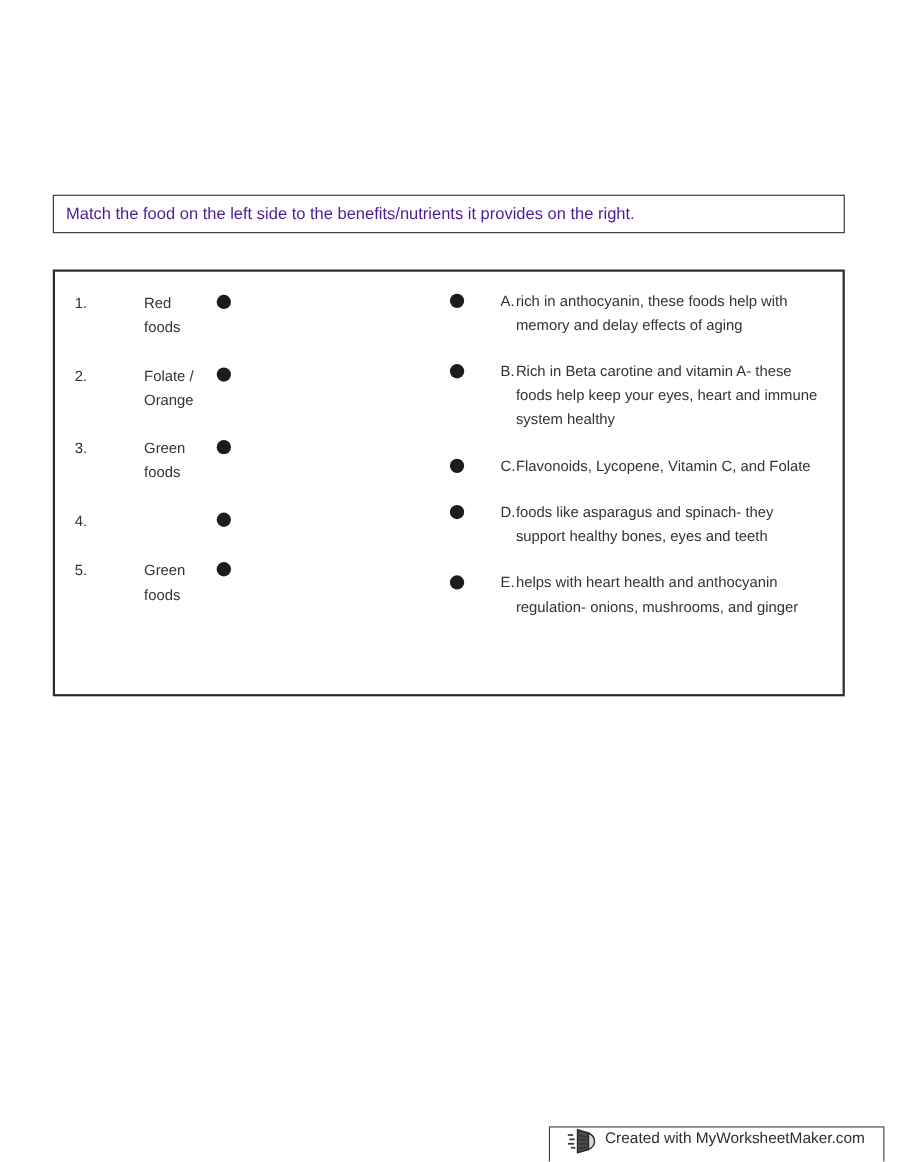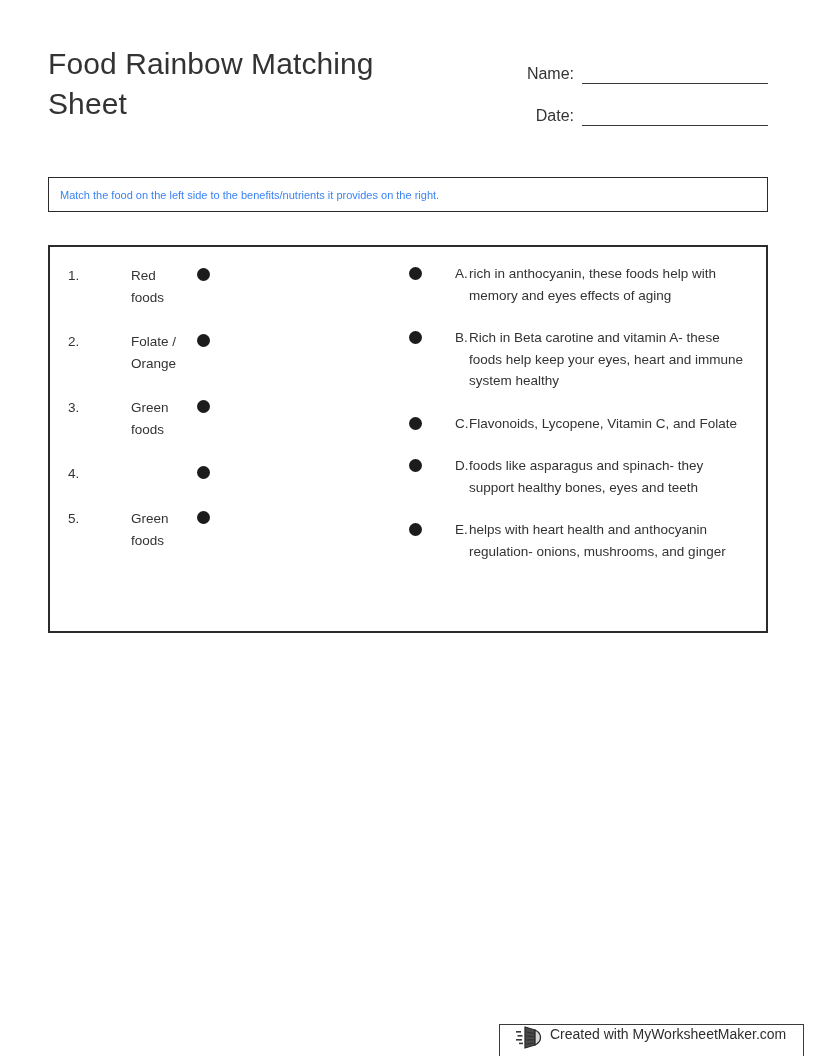--- a/index.html
+++ b/index.html
@@ -73,23 +73,23 @@
     left: 48px;
     top: 177px;
     width: 720px;
     height: 35px;
     border: 1.5px solid #2b2b2b;
     box-sizing: border-box;
     display: flex;
     align-items: center;
   }
   .instruction-text {
-    font-size: 11px;
+    font-size: 15px;
     line-height: 18px;
-    color: #3b82f6;
+    color: #4c1d95;
     padding-left: 11px;
   }
 
   
   .match-box {
     position: absolute;
     left: 48px;
     top: 245px;
     width: 720px;
     height: 388px;
@@ -216,34 +216,20 @@
     line-height: 18px;
     color: #2e2e2e;
     white-space: nowrap;
   }
 </style>
 </head>
 <body>
 
 <div class="page">
 
-  <div class="header">
-    <div class="title">Food Rainbow Matching Sheet</div>
-
-    <div class="meta">
-      <div class="meta-row">
-        <span class="meta-label">Name:</span>
-        <span class="meta-line"></span>
-      </div>
-      <div class="meta-row">
-        <span class="meta-label">Date:</span>
-        <span class="meta-line"></span>
-      </div>
-    </div>
-  </div>
 
   <div class="instruction-box">
     <span class="instruction-text">Match the food on the left side to the benefits/nutrients it provides on the right.</span>
   </div>
 
   <div class="match-box">
     <div class="columns">
 
       <div class="col-left">
 
@@ -299,21 +285,21 @@
       </div>
 
       <div class="col-right">
 
         <div class="right-item">
           <div class="right-dot-wrap">
             <span class="dot"></span>
           </div>
           <div class="right-text">
             <span class="right-letter">A.</span>
-            <span class="right-label">rich in anthocyanin, these foods help with memory and eyes effects of aging</span>
+            <span class="right-label">rich in anthocyanin, these foods help with memory and delay effects of aging</span>
           </div>
         </div>
 
         <div class="right-item">
           <div class="right-dot-wrap">
             <span class="dot"></span>
           </div>
           <div class="right-text">
             <span class="right-letter">B.</span>
             <span class="right-label">Rich in Beta carotine and vitamin A- these foods help keep your eyes, heart and immune system healthy</span>

